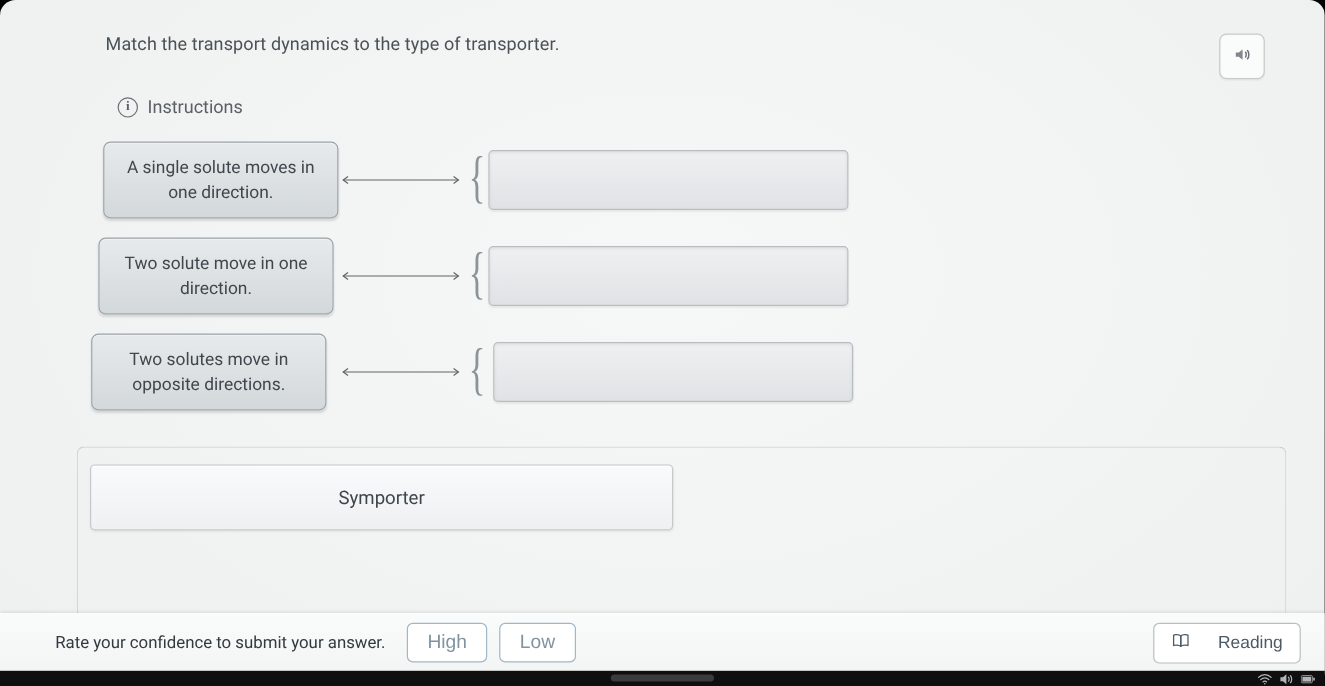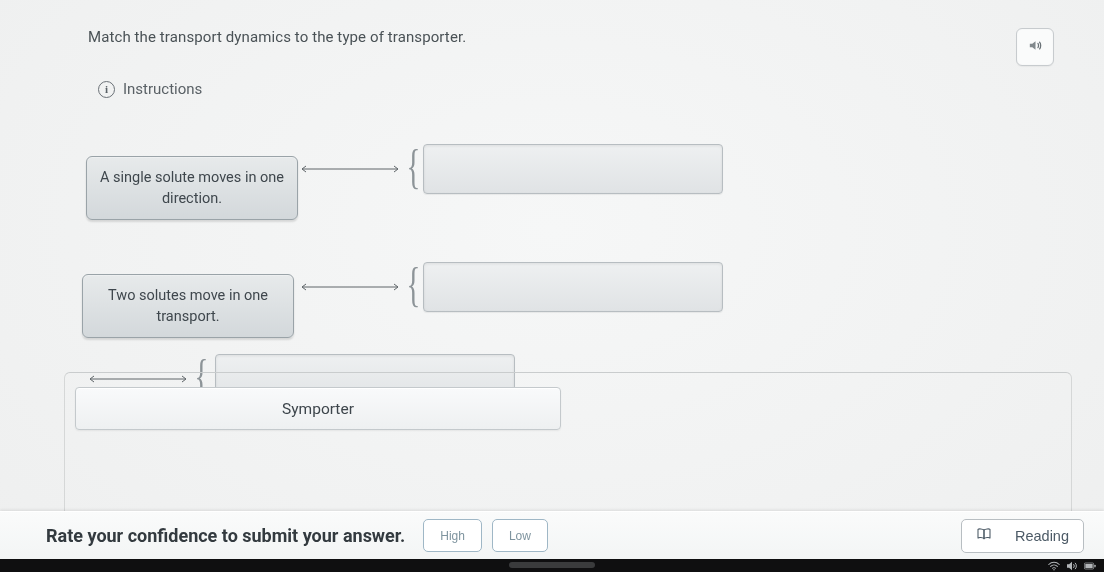--- a/index.html
+++ b/index.html
@@ -1,43 +1,43 @@
 <!DOCTYPE html>
 <html><head>
 <meta charset="utf-8">
 <style>
   * { box-sizing: border-box; margin: 0; padding: 0; }
   html, body { width: 1104px; height: 572px; overflow: hidden; font-family: -apple-system, BlinkMacSystemFont, "Segoe UI", Roboto, Helvetica, Arial, sans-serif; background: #000; }
   .page {
     width: 1104px; height: 572px; position: relative;
     background: radial-gradient(ellipse 1400px 900px at 50% 40%, #f6f7f7 0%, #eeefef 55%, #e2e3e3 80%, #cfcfcf 100%);
     padding-top: 0;
+    border-radius: 13px;
   }
   .content { position: absolute; left: 60px; right: 20px; top: 0; bottom: 60px; }
   .topbar { position: absolute; top: 28px; left: 28px; right: 30px; display:flex; justify-content:space-between; align-items:flex-start; }
   .prompt { color:#4a5256; font-size:15px; font-weight:400; letter-spacing:0.1px; }
   .audio-btn {
     width:38px; height:38px; border:1px solid #c7cbce; border-radius:6px; background:#fafbfb;
     display:flex; align-items:center; justify-content:center; color:#6b7378; cursor:pointer;
     box-shadow: inset 0 0 2px rgba(0,0,0,0.04), 0 1px 1px rgba(0,0,0,0.04);
   }
   .instructions { position:absolute; top:80px; left:38px; display:flex; align-items:center; gap:8px; color:#5a6166; font-size:15px; }
   .info-icon { width:17px; height:17px; border:1.5px solid #6b7177; border-radius:50%; display:flex; align-items:center; justify-content:center; font-size:11px; font-weight:600; color:#5a6166; font-family: Georgia, serif; }
   .matches { position:absolute; top:118px; left:26px; width:720px; }
   .match-row { display:flex; align-items:center; margin-bottom:16px; perspective:none; }
   .match-row:nth-child(2) .source { transform: translateX(-4px); }
   .match-row:nth-child(3) .source { transform: translateX(-10px); }
   .match-row:nth-child(3) .target { transform: translateX(4px); }
   .source {
-    width:212px; min-height:60px; padding:10px 12px; text-align:center;
+    width:196px; min-height:60px; padding:10px 12px; text-align:center;
     border:1px solid #9aa3a8; border-radius:6px;
     background: linear-gradient(180deg,#e7eaeb 0%,#d3d8db 100%);
     color:#3f474d; font-size:14.5px; line-height:1.45;
     box-shadow: 0 2px 2px rgba(0,0,0,0.12), inset 0 1px 0 rgba(255,255,255,0.3);
-    margin-top: 38px;
   }
   .connector { flex:0 0 104px; height:24px; display:flex; align-items:center; justify-content:center; }
   .connector svg { width:100%; height:8px; }
   .brace { font-size:48px; color:#8d9498; font-family: "Times New Roman", serif; line-height:0.6; transform:scaleX(0.6) translateY(-2px); margin-right:-2px; }
   .target {
     width:300px; height:50px; border:1px solid #b7bdc1; border-radius:4px;
     background: linear-gradient(180deg,#eef0f1 0%,#e0e3e5 100%);
     box-shadow: inset 0 1px 3px rgba(0,0,0,0.08), 0 1px 1px rgba(0,0,0,0.06);
   }
 
@@ -45,40 +45,40 @@
     position:absolute; left:4px; right:12px; top:372px;
     border-top:1px solid #c9cccd; border-left:1px solid #d5d7d7; border-right:1px solid #d5d7d7;
     border-radius:6px 6px 0 0;
     padding:14px 10px 0 10px;
     background: transparent;
     height: 140px; overflow:hidden;
   }
   .bank { display:flex; flex-wrap:wrap; gap:14px; }
   .bank-item {
     flex: 0 0 calc(50% - 7px);
-    height:43px; border:1px solid #c4c9cc; border-radius:4px;
+    height:55px; border:1px solid #c4c9cc; border-radius:4px;
     display:flex; align-items:center; justify-content:center;
     color:#3e464c; font-size:15.5px;
     background: linear-gradient(180deg, #f9fafb 0%, #eef0f1 100%);
     box-shadow: inset 0 1px 0 #fff, 0 1px 2px rgba(0,0,0,0.06);
     cursor:grab;
   }
   .bank-item:nth-child(3){ transform: translateX(-2px); }
 
   .footer {
     position:absolute; left:0; right:0; bottom:13px; height:48px;
     background: linear-gradient(180deg,#fafbfb 0%, #f3f5f5 100%);
     display:flex; align-items:center; padding:0 20px 0 46px;
     border-top:1px solid #fff;
     box-shadow: 0 -1px 3px rgba(0,0,0,0.10);
   }
-  .footer-label { color:#333a3f; font-size:18px; font-weight:700; margin-right:18px; }
+  .footer-label { color:#333a3f; font-size:14px; font-weight:400; margin-right:18px; }
   .conf-btn {
     height:33px; padding:0 16px; margin-right:10px; border:1.5px solid #9fb7c6;
-    border-radius:5px; background:#fff; color:#7f949f; font-size:12px; cursor:pointer;
+    border-radius:5px; background:#fff; color:#7f949f; font-size:16px; cursor:pointer;
   }
   .spacer { flex:1; }
   .reading-btn {
     height:34px; padding:0 14px; border:1px solid #b8bec2; border-radius:5px;
     background:#fff; display:flex; align-items:center; gap:23px; color:#4c5a66;
     font-size:14.5px; cursor:pointer;
   }
   .book-icon { width:16px; height:14px; }
 
   .bottom-strip { position:absolute; left:0; right:0; bottom:0; height:13px; background:#0f0f10; }
@@ -117,32 +117,33 @@
           <svg viewBox="0 0 100 8">
               <line x1="2" y1="4" x2="98" y2="4" stroke="#5f6569" stroke-width="1"></line>
               <polyline points="6,1 2,4 6,7" fill="none" stroke="#5f6569" stroke-width="1"></polyline>
               <polyline points="94,1 98,4 94,7" fill="none" stroke="#5f6569" stroke-width="1"></polyline>
             </svg>
         </div>
         <span class="brace">{</span>
         <div class="target"></div>
       </div>
       <div class="match-row">
-        <div class="source">Two solutes move in one transport.</div>
+        <div class="source">Two solute move in one direction.</div>
         <div class="connector">
           <svg viewBox="0 0 100 8">
               <line x1="2" y1="4" x2="98" y2="4" stroke="#5f6569" stroke-width="1"></line>
               <polyline points="6,1 2,4 6,7" fill="none" stroke="#5f6569" stroke-width="1"></polyline>
               <polyline points="94,1 98,4 94,7" fill="none" stroke="#5f6569" stroke-width="1"></polyline>
             </svg>
         </div>
         <span class="brace">{</span>
         <div class="target"></div>
       </div>
       <div class="match-row">
+        <div class="source">Two solutes move in opposite directions.</div>
         <div class="connector">
           <svg viewBox="0 0 100 8">
               <line x1="2" y1="4" x2="98" y2="4" stroke="#5f6569" stroke-width="1"></line>
               <polyline points="6,1 2,4 6,7" fill="none" stroke="#5f6569" stroke-width="1"></polyline>
               <polyline points="94,1 98,4 94,7" fill="none" stroke="#5f6569" stroke-width="1"></polyline>
             </svg>
         </div>
         <span class="brace">{</span>
         <div class="target"></div>
       </div>

